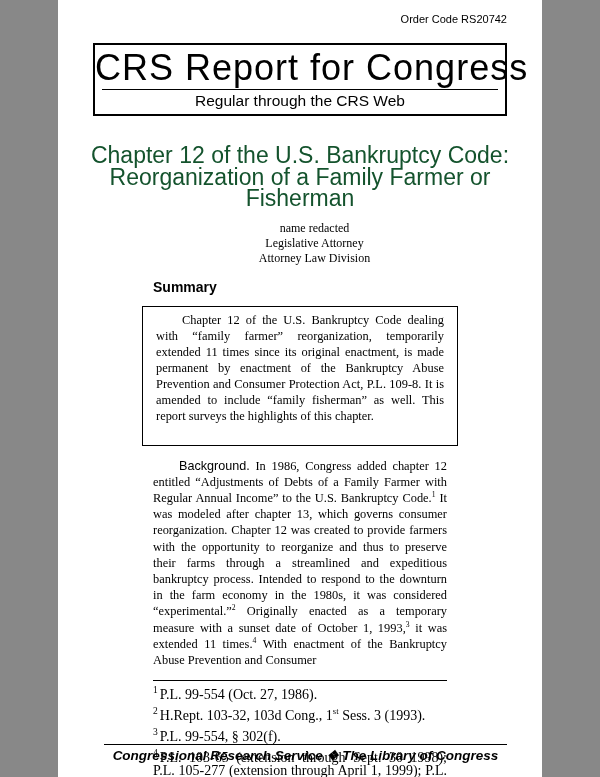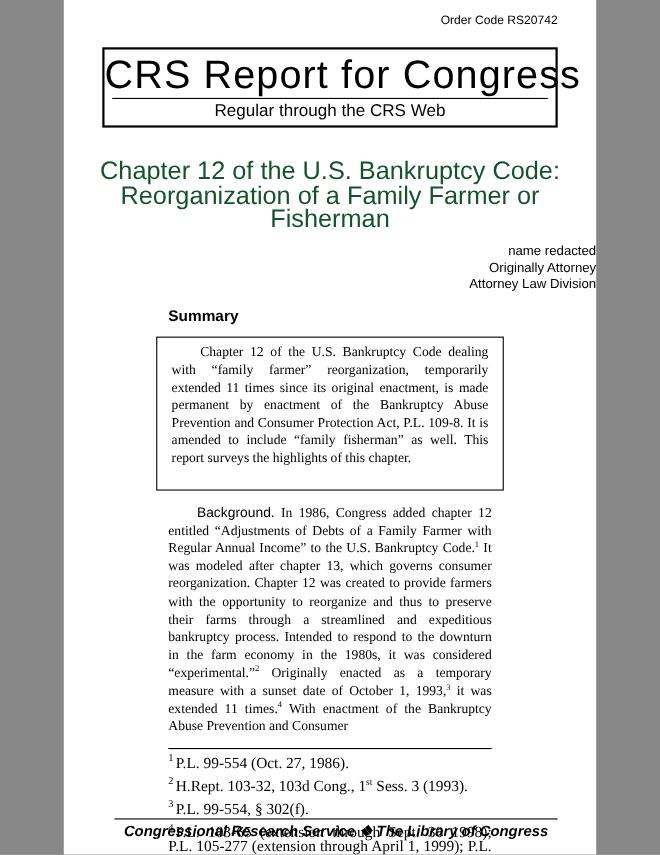--- a/index.html
+++ b/index.html
@@ -55,22 +55,22 @@
     margin-top: 29px;
     text-align: center;
     font-family: "Liberation Sans", sans-serif;
     font-weight: 400;
     font-size: 23px;
     line-height: 21.5px;
     color: #14532d;
   }
   .byline {
     margin-top: 11px;
-    text-align: right;
-    font-family: Liberation Sans, sans-serif;
+    text-align: center;
+    font-family: Liberation Serif, serif;
     font-size: 12px;
     line-height: 15px;
     padding-left: 29px;
   }
   
   .content { margin: 0 95px; }
   .summary-head {
     margin-top: 13px;
     font-family: "Liberation Sans", sans-serif;
     font-weight: 700;
@@ -160,21 +160,21 @@
   </div>
 
   <div class="doc-title">
     <div>Chapter 12 of the U.S. Bankruptcy Code:</div>
     <div>Reorganization of a Family Farmer or</div>
     <div>Fisherman</div>
   </div>
 
   <div class="byline">
     <div>name redacted</div>
-    <div>Originally Attorney</div>
+    <div>Legislative Attorney</div>
     <div>Attorney Law Division</div>
   </div>
 
   <div class="content">
 
     <div class="summary-head">Summary</div>
 
     <div class="summary-box">
       <p>Chapter 12 of the U.S. Bankruptcy Code dealing with “family farmer” reorganization, temporarily extended 11 times since its original enactment, is made permanent by enactment of the Bankruptcy Abuse Prevention and Consumer Protection Act, P.L. 109-8.  It is amended to include “family fisherman” as well.  This report surveys the highlights of this chapter.</p>
     </div>

